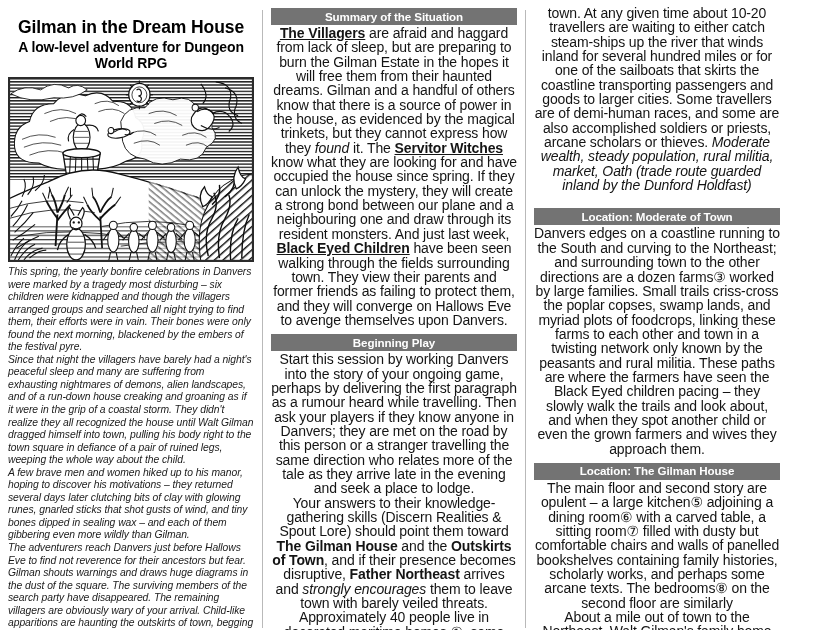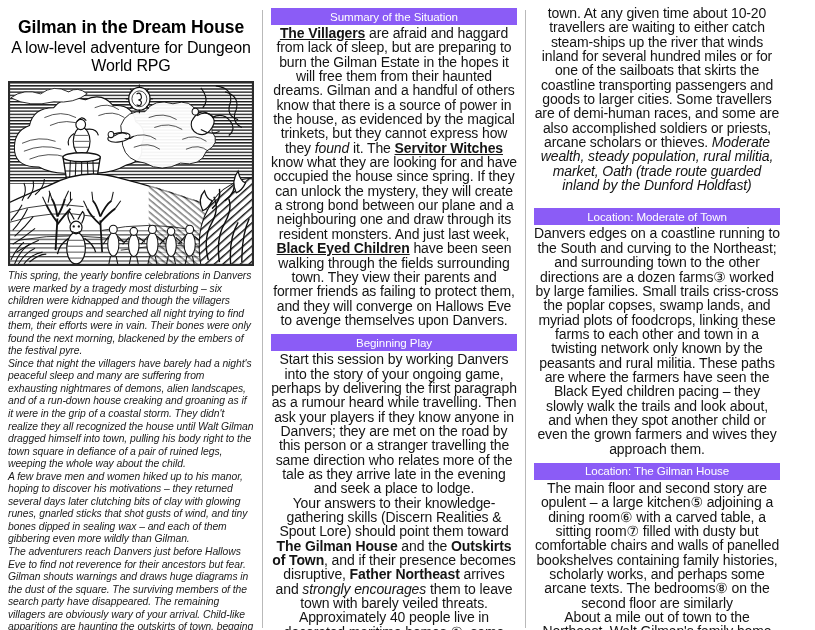--- a/index.html
+++ b/index.html
@@ -38,22 +38,22 @@
   .title {
     text-align: center;
     font-size: 17.5px;
     font-weight: bold;
     letter-spacing: -0.1px;
     margin: 11px 0 1px 0;
     color: #000;
   }
   .subtitle {
     text-align: center;
-    font-size: 16px;
-    font-weight: normal;
+    font-size: 14px;
+    font-weight: bold;
     margin: 0 0 6px 0;
     color: #000;
     letter-spacing: -0.15px;
   }
 
   
   .figure {
     width: 100%;
     height: 185px;
     border: 1px solid #2b2b2b;
@@ -68,25 +68,25 @@
     font-size: 10.35px;
     line-height: 12.55px;
     font-style: italic;
     text-align: left;
     color: #1a1a1a;
     letter-spacing: -0.06px;
   }
   .flavor p { margin: 0; }
 
   .sec-head {
-    background: #8b5cf6;
+    background: #737373;
     color: #ffffff;
     text-align: center;
     font-size: 11.6px;
-    font-weight: normal;
+    font-weight: bold;
     padding: 1.5px 0 2.5px 0;
     margin: 7px 0 1px 0;
     letter-spacing: -0.1px;
   }
   .sec-head.first { margin-top: 2px; }
 
   .body {
     font-size: 14px;
     line-height: 14.35px;
     text-align: center;

